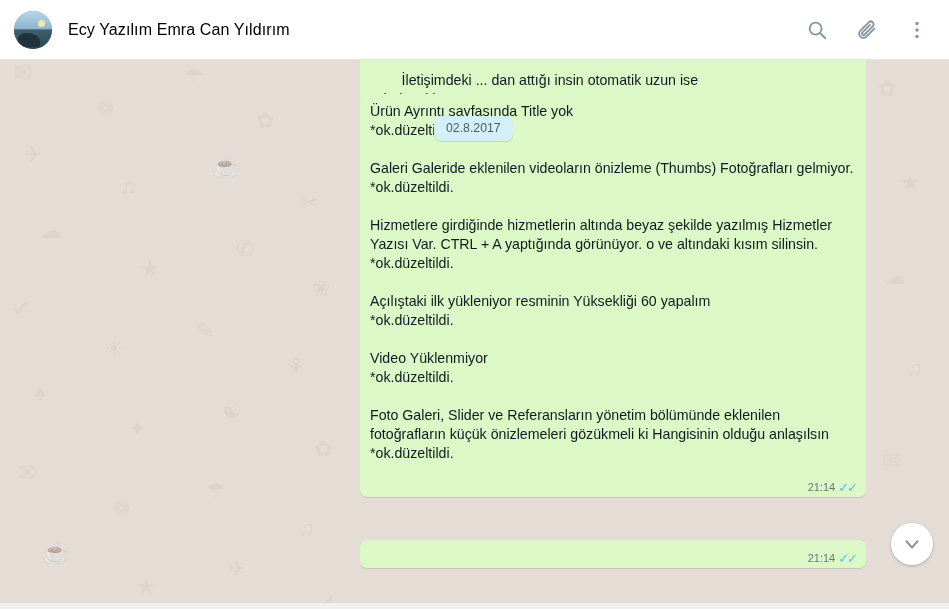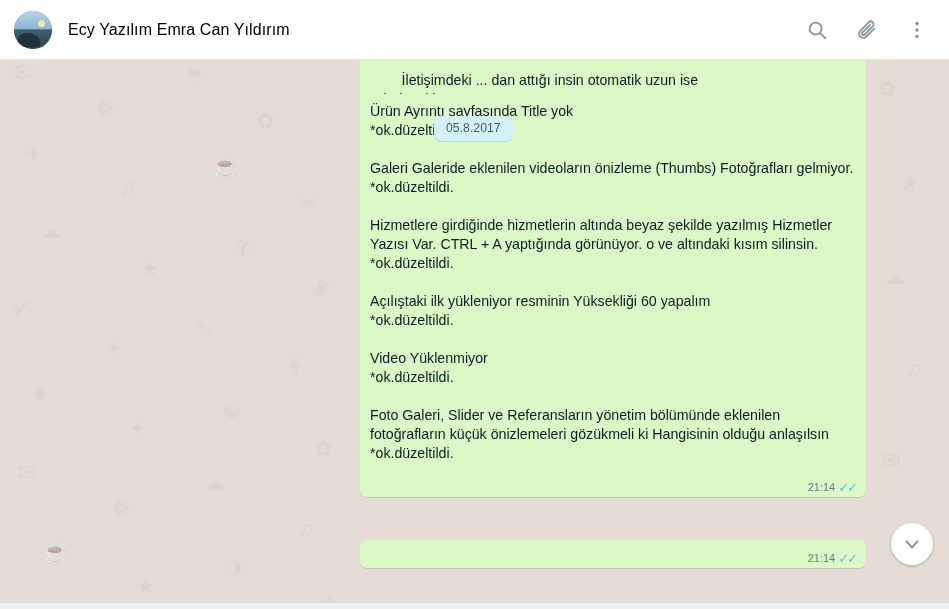--- a/index.html
+++ b/index.html
@@ -280,21 +280,21 @@
       <div class="wp-icon" style="left:902px; top:486px;">❀</div>
     </div>
 
     <div class="messages">
 
       <div class="bubble-clip">
         <span class="txt">İletişimdeki ... dan attığı insin otomatik uzun ise
 *ok.düzelti</span>
       </div>
 
-      <div class="date-pill">05.8.2017</div>
+      <div class="date-pill">02.8.2017</div>
 
       <div class="bubble-big">
         <p class="para">Ürün Ayrıntı sayfasında Title yok
 *ok.düzeltildi.</p>
         <p class="para">Galeri Galeride eklenilen videoların önizleme (Thumbs) Fotoğrafları gelmiyor.
 *ok.düzeltildi.</p>
         <p class="para">Hizmetlere girdiğinde hizmetlerin altında beyaz şekilde yazılmış Hizmetler
 Yazısı Var. CTRL + A yaptığında görünüyor. o ve altındaki kısım silinsin.
 *ok.düzeltildi.</p>
         <p class="para">Açılıştaki ilk yükleniyor resminin Yüksekliği 60 yapalım

